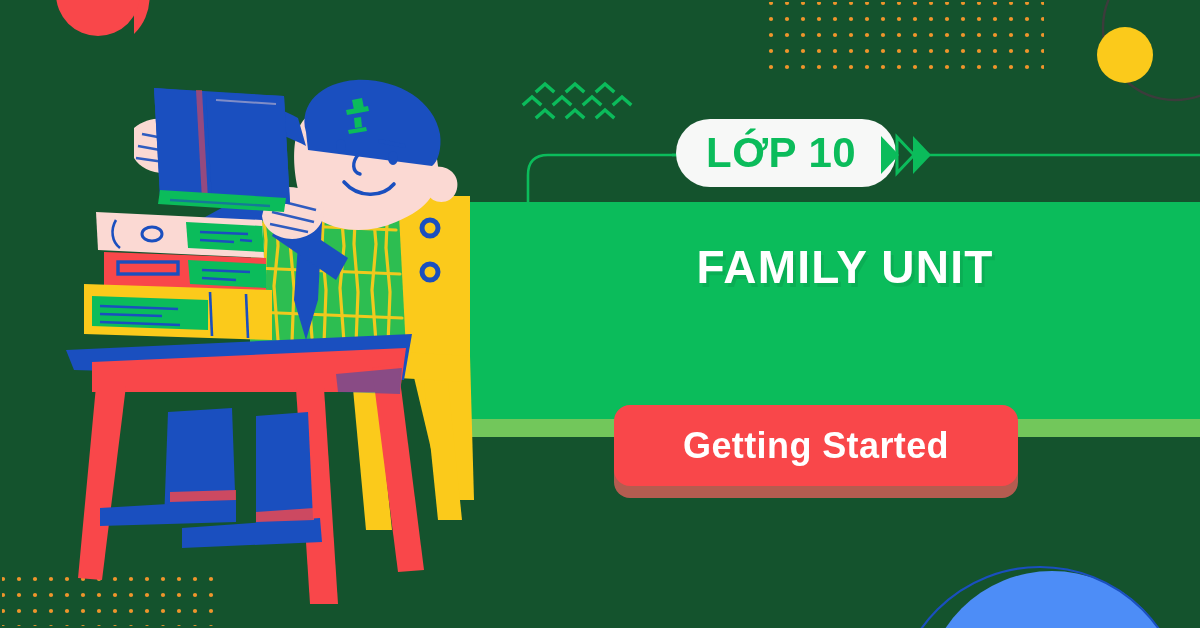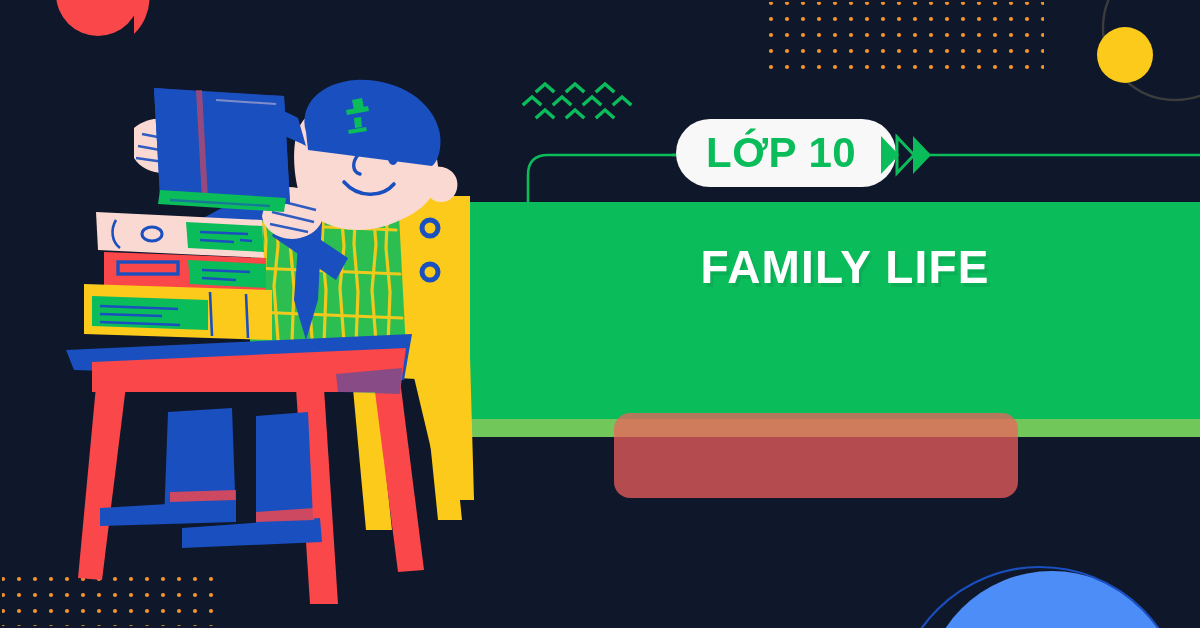--- a/index.html
+++ b/index.html
@@ -8,21 +8,21 @@
     background: #ffffff;
   }
   body {
     font-family: "Liberation Sans", sans-serif;
   }
   #stage {
     position: relative;
     width: 1200px;
     height: 628px;
     overflow: hidden;
-    background: #0f172a;
+    background: #14532d;
   }
   .layer { position: absolute; }
 
   
   #deco-svg, #illus-svg {
     position: absolute;
     left: 0; top: 0;
     width: 1200px; height: 628px;
     pointer-events: none;
   }
@@ -307,18 +307,21 @@
 
   <div id="badge" class="layer"></div>
   <div id="badge-text">LỚP 10</div>
   <svg class="layer" style="left:880px; top:133px; width:52px; height:46px;" viewBox="0 0 52 46">
     <path d="M 1 3 L 19 22 L 1 41 Z" fill="#0BBC5B"></path>
     <path d="M 17 4 L 34 22 L 17 40 Z" fill="none" stroke="#0BBC5B" stroke-width="3"></path>
     <path d="M 33 3 L 51 22 L 33 41 Z" fill="#0BBC5B"></path>
   </svg>
 
   <div id="headline" class="layer">
-    <span class="l2">FAMILY LIFE</span>
+    <span class="l2">FAMILY UNIT</span>
   </div>
 
   <div id="cta-shadow" class="layer"></div>
+  <div id="cta" class="layer">
+    <span id="cta-label">Getting Started</span>
+  </div>
 
 </div>
 
 </body></html>

